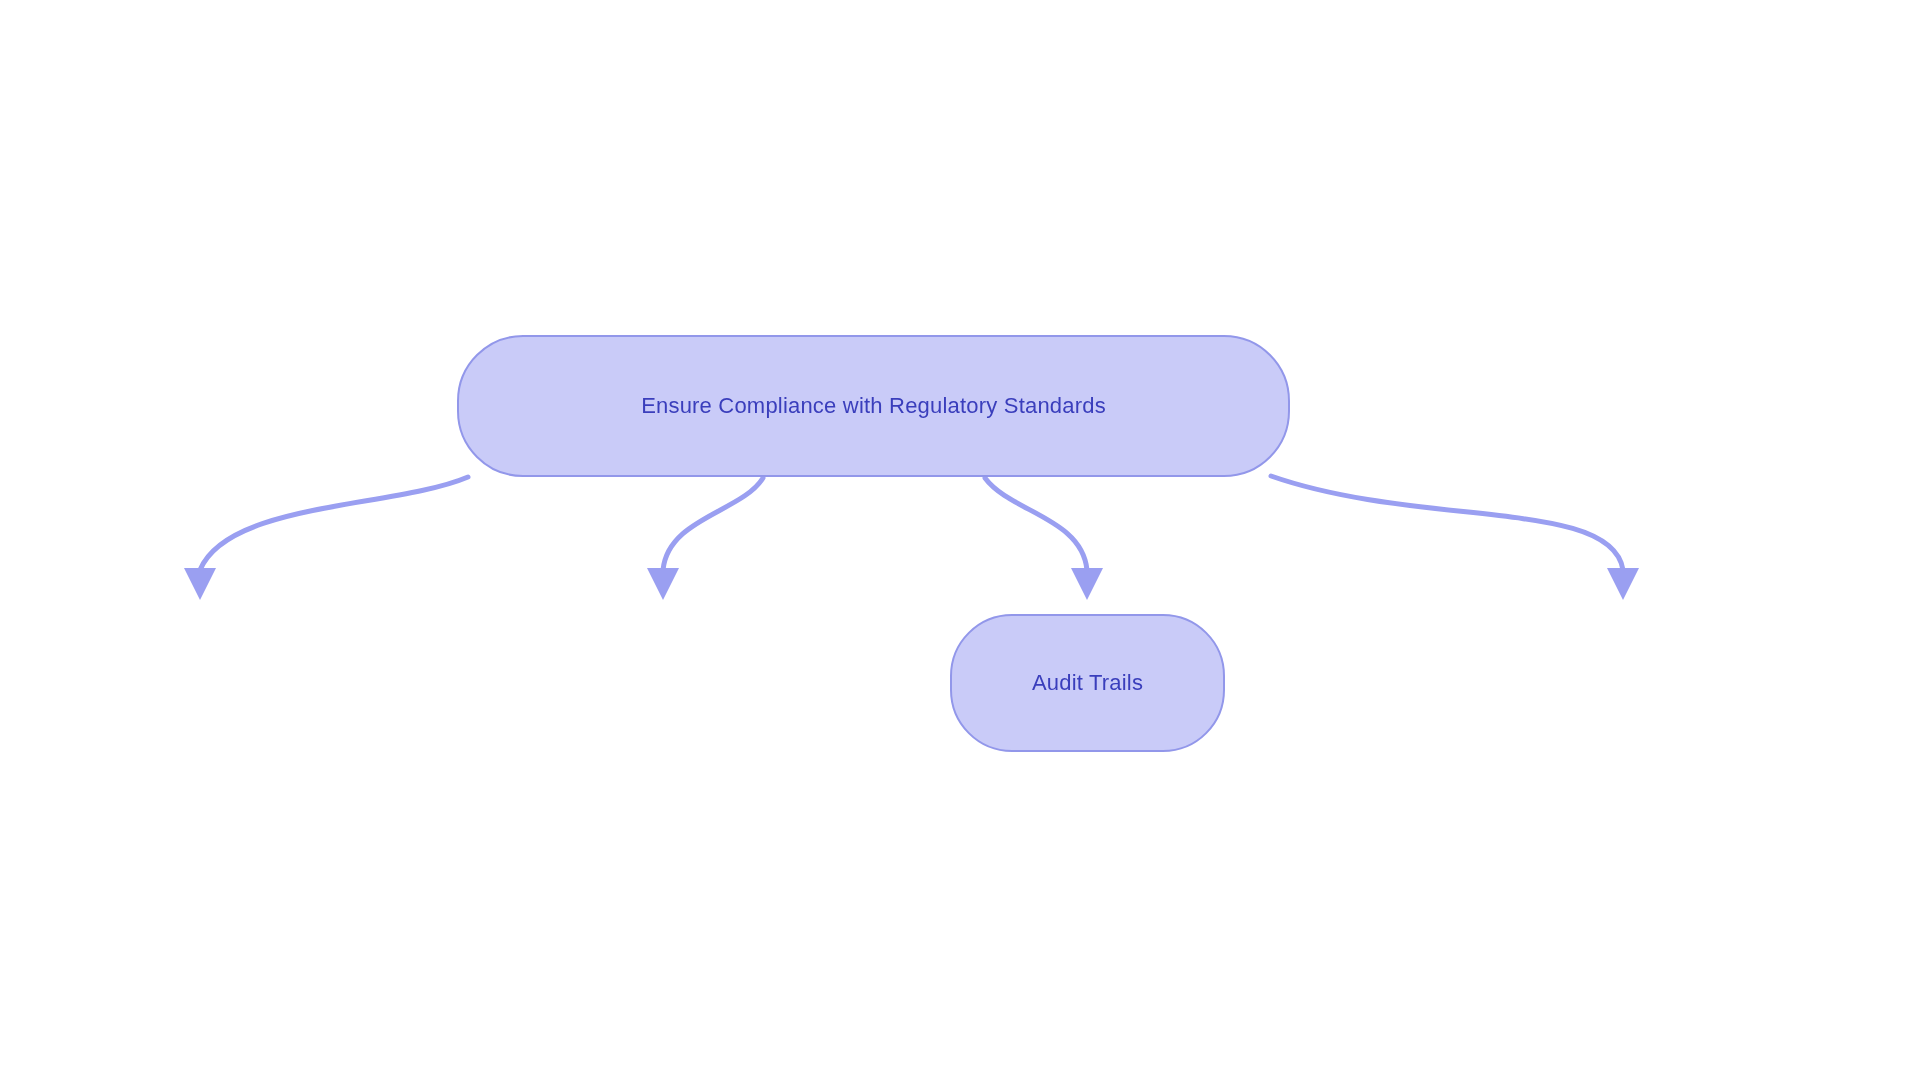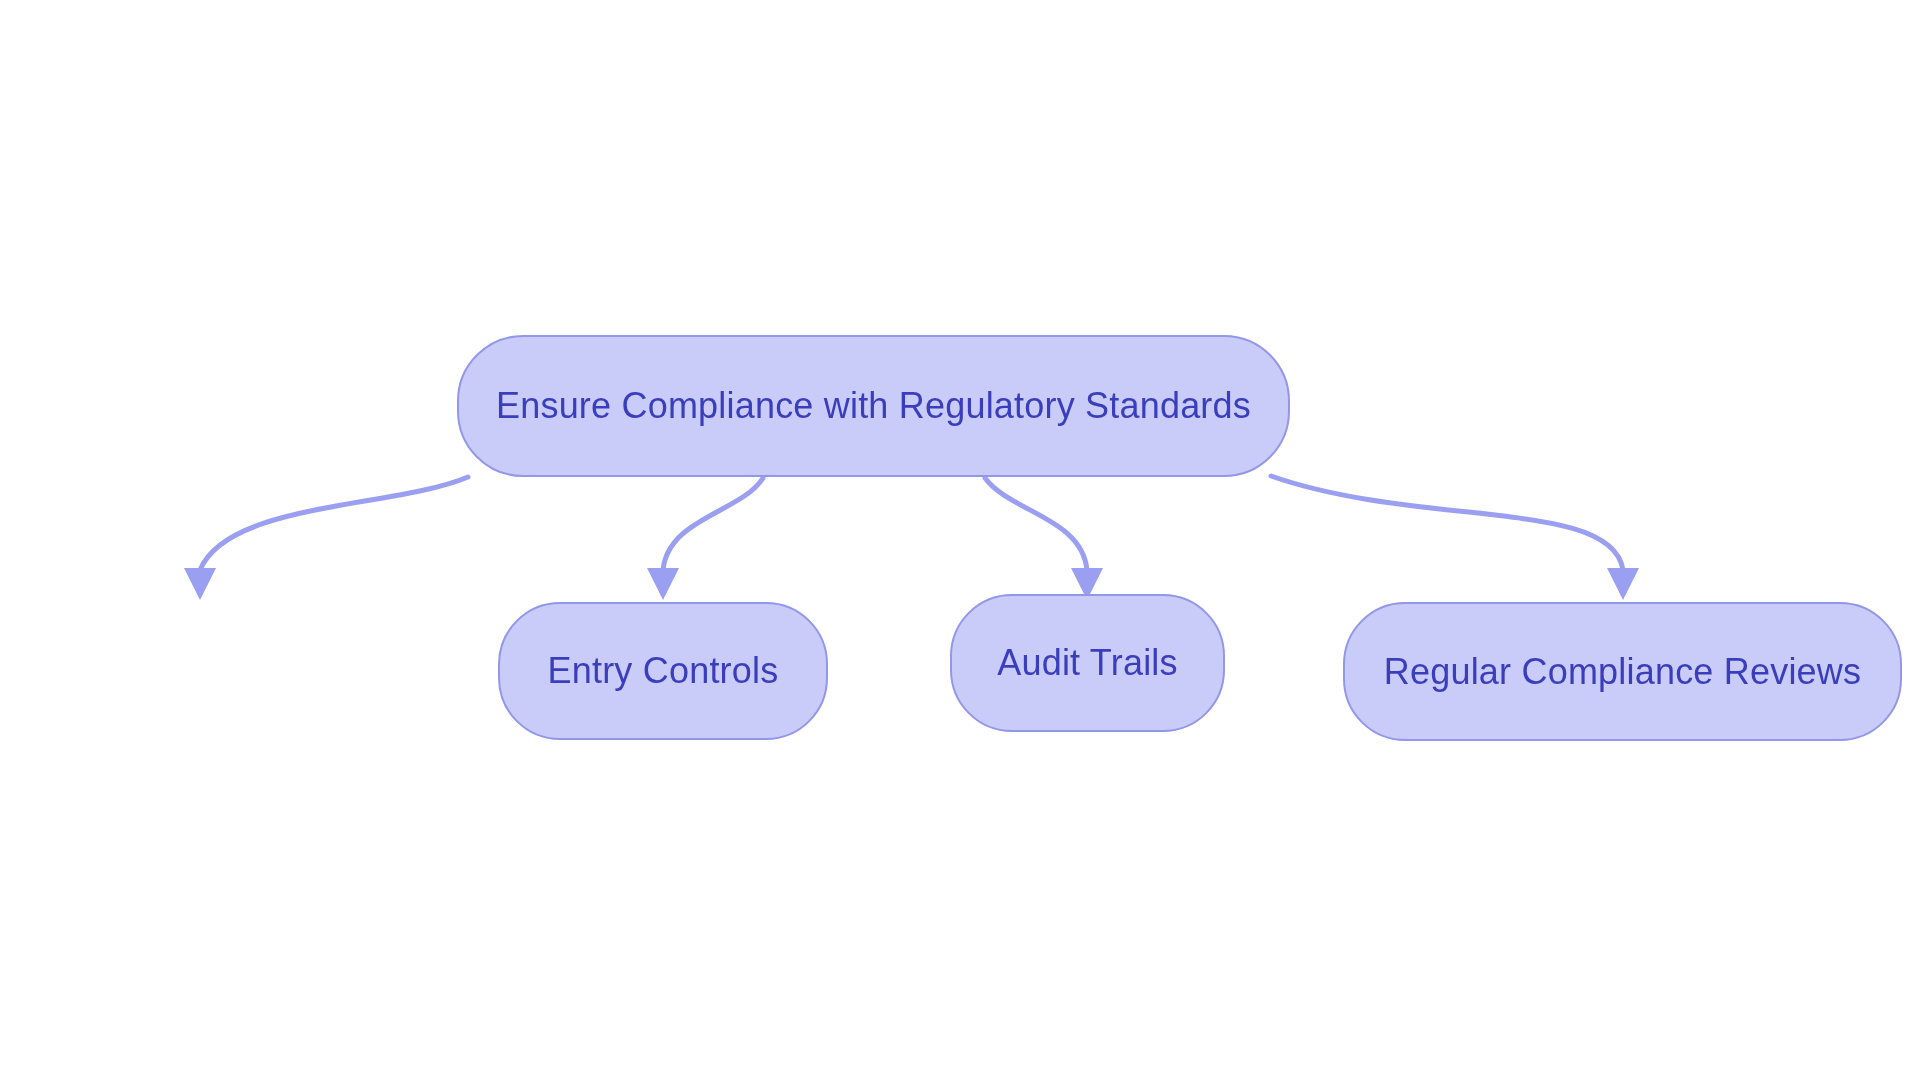--- a/index.html
+++ b/index.html
@@ -39,29 +39,29 @@
     position: absolute;
     background: var(--node-fill);
     border: 2px solid var(--node-border);
     border-radius: 62px;
     display: flex;
     align-items: center;
     justify-content: center;
   }
   .node-label {
     color: var(--text);
-    font-size: 36px;
+    font-size: 22px;
     font-weight: 400;
     white-space: nowrap;
     letter-spacing: 0.2px;
   }
   .node-root  { left: 457px;  top: 335px; width: 833px; height: 142px; border-radius: 66px; }
   .node-c0    { left: 20px;   top: 602px; width: 357px; height: 137px; }
   .node-c1    { left: 498px;  top: 602px; width: 330px; height: 138px; }
-  .node-c2    { left: 950px;  top: 594px; width: 275px; height: 138px; }
+  .node-c2    { left: 950px;  top: 614px; width: 275px; height: 138px; }
   .node-c3    { left: 1343px; top: 602px; width: 559px; height: 139px; }
 </style>
 </head>
 <body>
 
 <div class="canvas">
 
   <svg class="edges-layer" viewBox="0 0 1920 1083" xmlns="http://www.w3.org/2000/svg">
 
     <path class="edge-path" d="M 468 477 C 395 508, 228 502, 200 570"></path>
@@ -75,25 +75,19 @@
 
     <path class="edge-path" d="M 1271 476 C 1420 528, 1612 498, 1623 570"></path>
     <path class="arrow-head" d="M 1607 568 L 1639 568 L 1623 600 Z"></path>
   </svg>
 
   <div class="node node-root">
     <span class="node-label">Ensure Compliance with Regulatory Standards</span>
   </div>
 
 
-  <div class="node node-c1">
-    <span class="node-label">Entry Controls</span>
-  </div>
 
   <div class="node node-c2">
     <span class="node-label">Audit Trails</span>
   </div>
 
-  <div class="node node-c3">
-    <span class="node-label">Regular Compliance Reviews</span>
-  </div>
 
 </div>
 
 </body></html>

